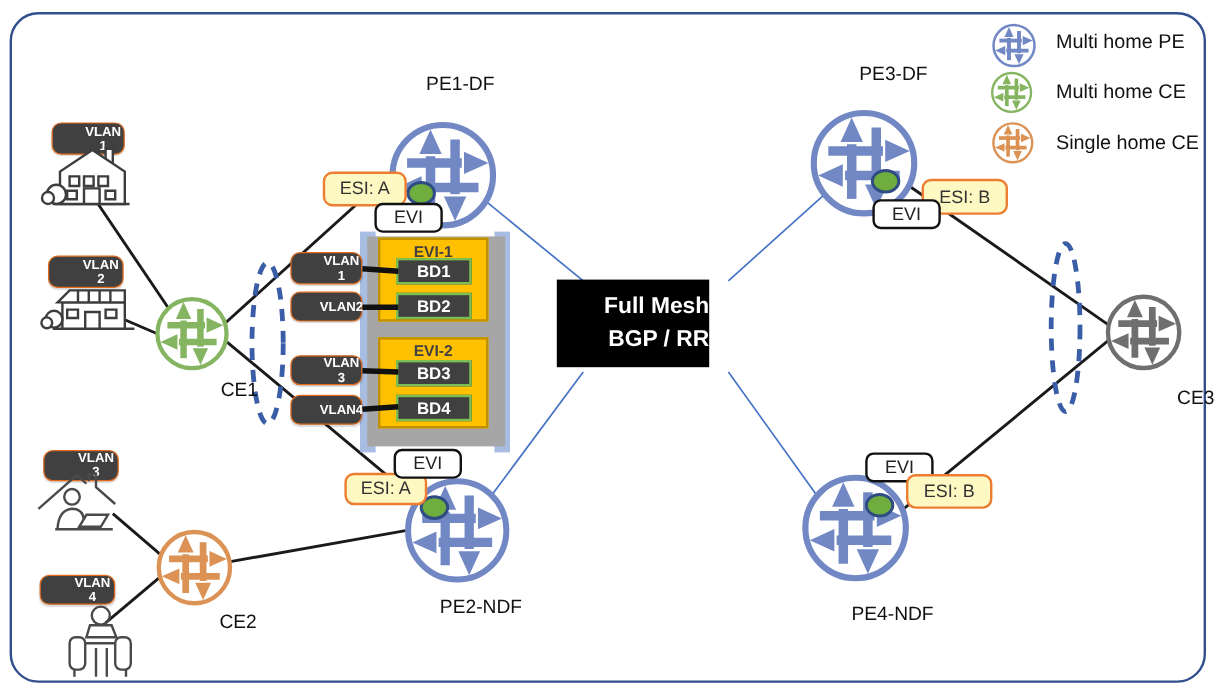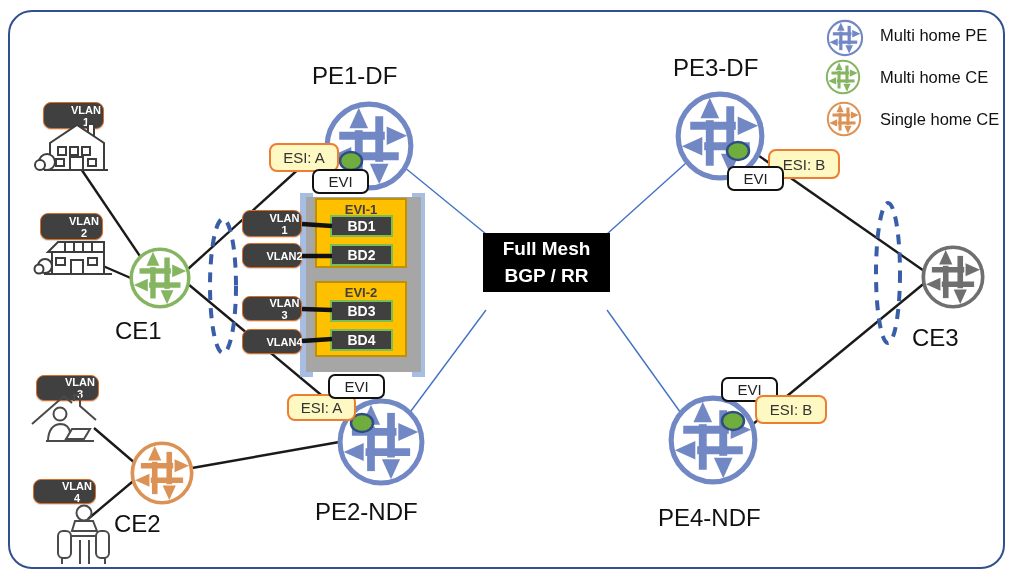--- a/index.html
+++ b/index.html
@@ -24,21 +24,21 @@
         align-items:center;justify-content:center;box-shadow:0 1px 1px rgba(0,0,0,.15);padding-left:25px;}
   
   .esibox{background:#fef9c3;border:2.5px solid #ED7D31;border-radius:8px;color:#333;
           font-size:15px;display:flex;align-items:center;justify-content:center;}
   .evitag{background:#fff;border:2.5px solid #111;border-radius:7px;color:#222;
           font-size:15px;display:flex;align-items:center;justify-content:center;}
   
   .core{background:#000;color:#fff;font-weight:bold;font-size:19px;text-align:center;
         display:flex;flex-direction:column;align-items:center;justify-content:center;line-height:1.4;}
   
-  .ntitle{color:#111;font-size:24px;font-weight:500;text-align:left;white-space:nowrap;}
+  .ntitle{color:#111;font-size:16px;font-weight:500;text-align:right;white-space:nowrap;}
   .ltext{color:#111;font-size:16.5px;white-space:nowrap;}
 </style>
 </head>
 <body>
 
 <div class="canvas">
 
   <div class="frame"></div>
 
   <svg class="layer" id="underlay" viewBox="0 0 1016 582">
@@ -83,21 +83,21 @@
   <div class="abs z2 vtag" style="left:242px;top:210px;width:60px;height:27px;">VLAN 1</div>
   <div class="abs z2 vtag" style="left:242px;top:243px;width:60px;height:25px;">VLAN2</div>
   <div class="abs z2 vtag" style="left:242px;top:296px;width:60px;height:25px;">VLAN 3</div>
   <div class="abs z2 vtag" style="left:242px;top:329px;width:60px;height:25px;">VLAN4</div>
 
   <div class="abs z2 vtag" style="left:43px;top:102px;width:61px;height:27px;">VLAN 1</div>
   <div class="abs z2 vtag" style="left:40px;top:213px;width:63px;height:27px;">VLAN 2</div>
   <div class="abs z2 vtag" style="left:36px;top:375px;width:63px;height:26px;">VLAN 3</div>
   <div class="abs z2 vtag" style="left:33px;top:479px;width:63px;height:25px;">VLAN 4</div>
 
-  <div class="abs z2 core" style="left:483px;top:233px;width:127px;height:59px;">
+  <div class="abs z2 core" style="left:464px;top:233px;width:127px;height:73px;align-items:flex-end;">
     <span>Full Mesh</span>
     <span>BGP / RR</span>
   </div>
 
   <div class="abs z2 ntitle" style="left:312px;top:62px;width:100px;">PE1-DF</div>
   <div class="abs z2 ntitle" style="left:673px;top:54px;width:100px;">PE3-DF</div>
   <div class="abs z2 ntitle" style="left:315px;top:498px;width:120px;">PE2-NDF</div>
   <div class="abs z2 ntitle" style="left:658px;top:504px;width:120px;">PE4-NDF</div>
   <div class="abs z2 ntitle" style="left:115px;top:317px;width:100px;">CE1</div>
   <div class="abs z2 ntitle" style="left:114px;top:510px;width:100px;">CE2</div>

